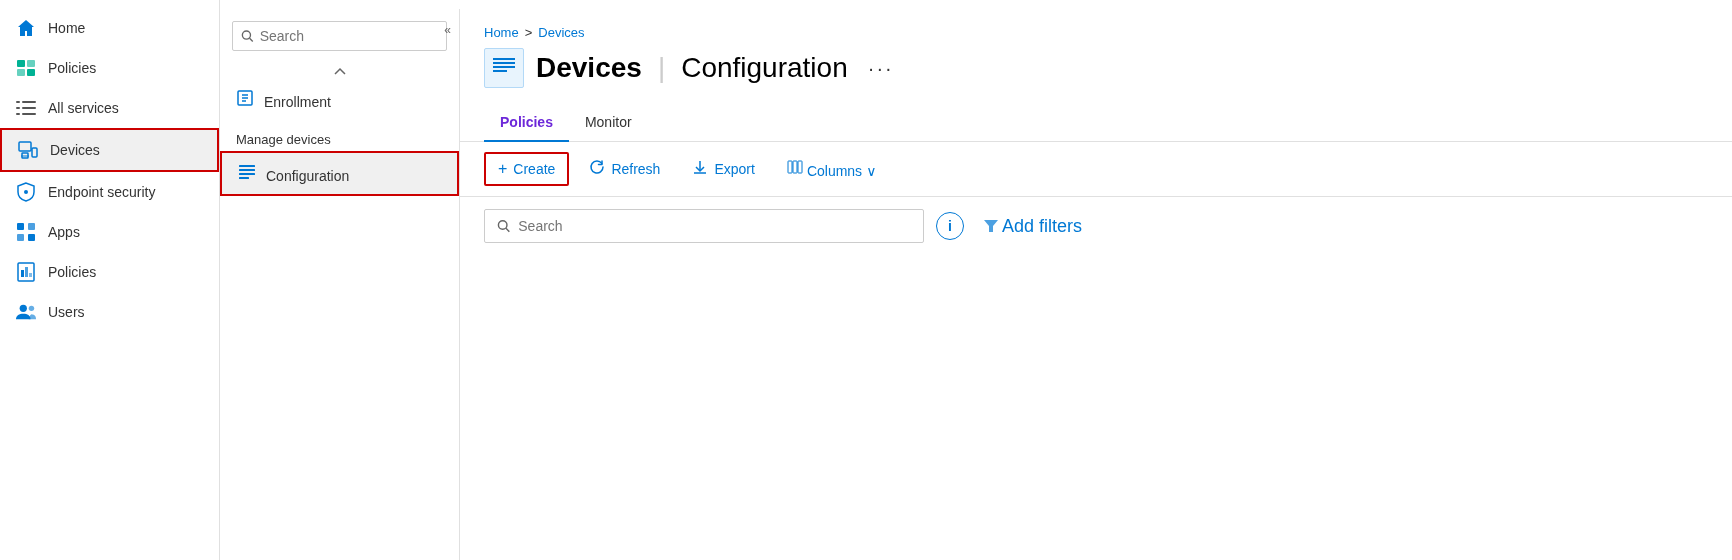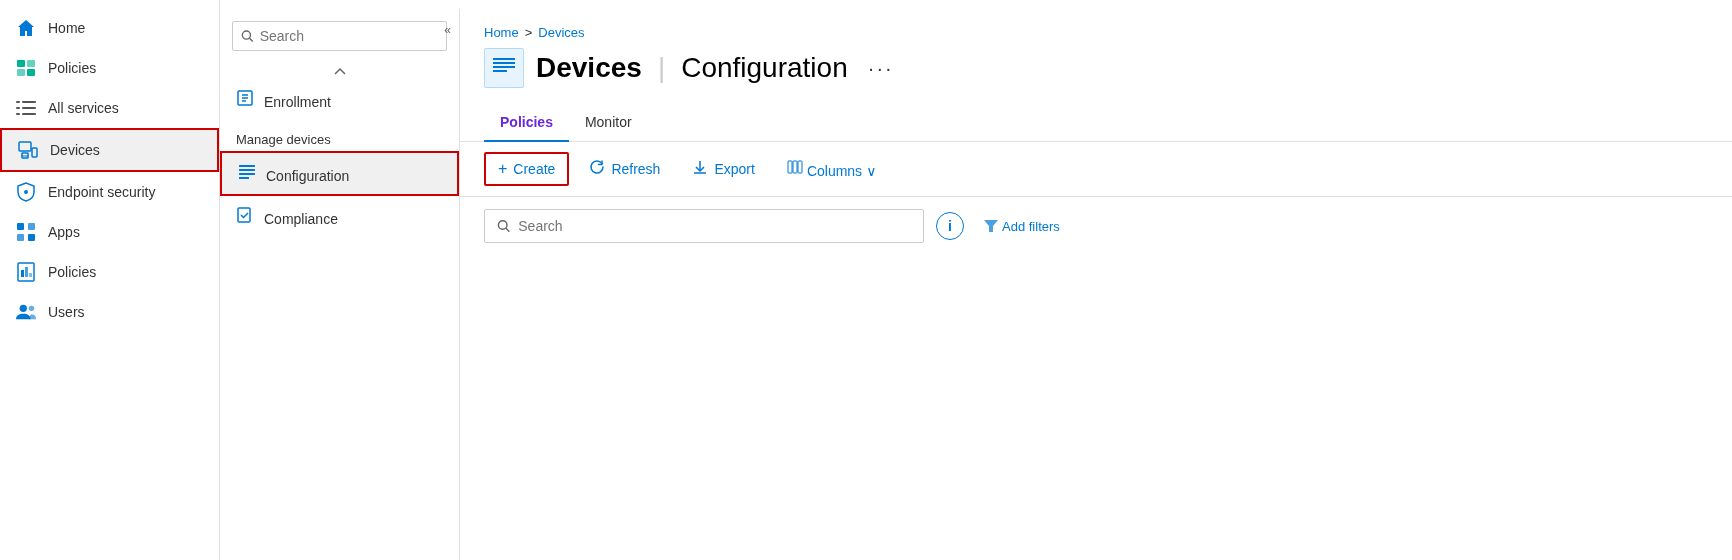--- a/index.html
+++ b/index.html
@@ -267,21 +267,21 @@
       cursor: pointer;
       font-size: 14px;
       font-weight: bold;
     }
     .filter-btn {
       display: flex;
       align-items: center;
       gap: 4px;
       color: #0078d4;
       cursor: pointer;
-      font-size: 13px;
+      font-size: 18px;
       padding: 4px 8px;
     }
   </style>
 </head>
 <body>
 
 <div class="sidebar">
 
   <div class="sidebar-item">
     <span class="icon icon-home">
@@ -415,29 +415,20 @@
         <svg width="18" height="18" viewBox="0 0 18 18" fill="none">
           <rect x="1" y="2" width="16" height="2" rx="0.5" fill="#0078d4"></rect>
           <rect x="1" y="6" width="16" height="2" rx="0.5" fill="#0078d4"></rect>
           <rect x="1" y="10" width="16" height="2" rx="0.5" fill="#0078d4"></rect>
           <rect x="1" y="14" width="10" height="2" rx="0.5" fill="#0078d4"></rect>
         </svg>
       </span>
       <span class="sub-section-label">Configuration</span>
     </div>
 
-    <div class="sub-section-item">
-      <span>
-        <svg width="18" height="18" viewBox="0 0 18 18" fill="none">
-          <rect x="2" y="2" width="12" height="14" rx="1" stroke="#0078d4" stroke-width="1.5" fill="none"></rect>
-          <polyline points="5,9 7.5,11.5 12,7" stroke="#0078d4" stroke-width="1.5" fill="none"></polyline>
-        </svg>
-      </span>
-      <span class="sub-section-label">Compliance</span>
-    </div>
 
   </div>
 
   <div class="right-panel">
 
     <div class="page-header">
       <div class="breadcrumb">
         <a>Home</a>
         <span>&gt;</span>
         <a>Devices</a>

